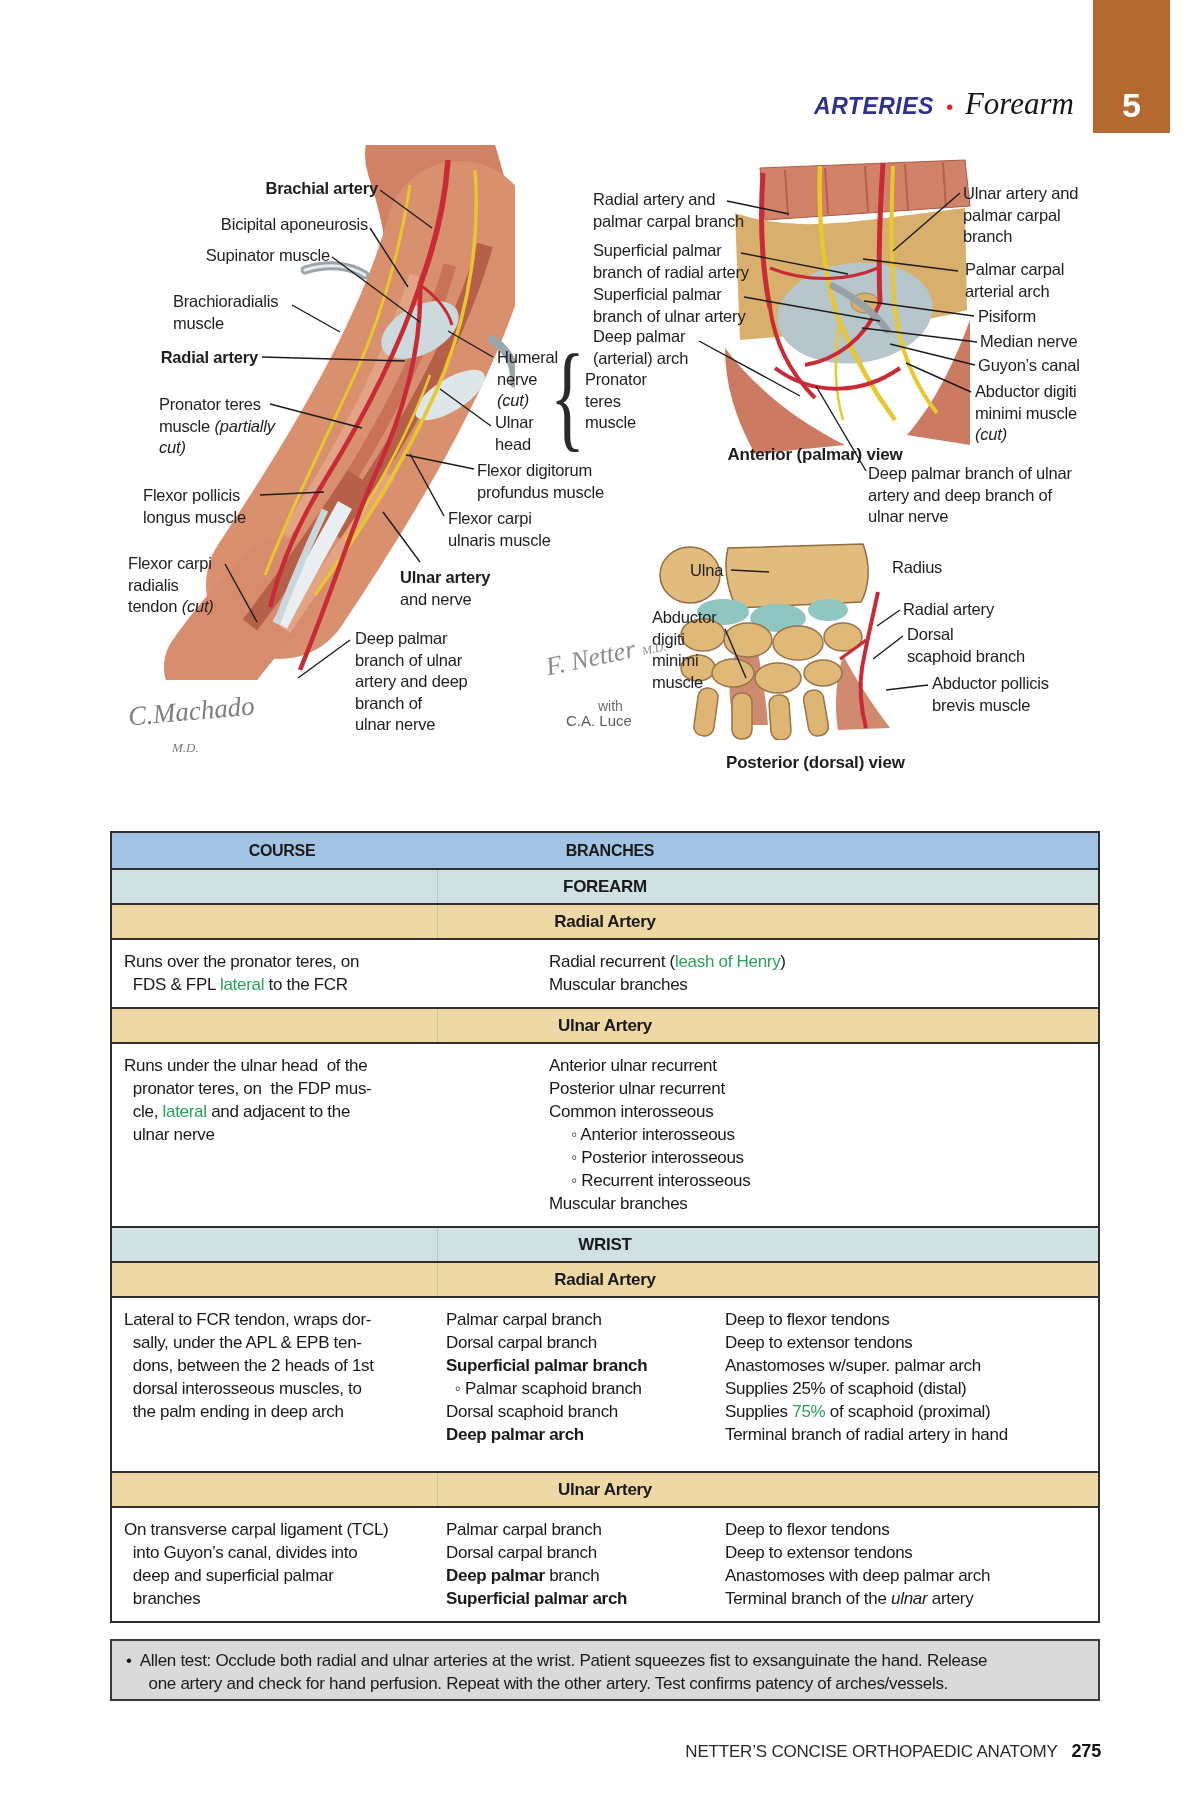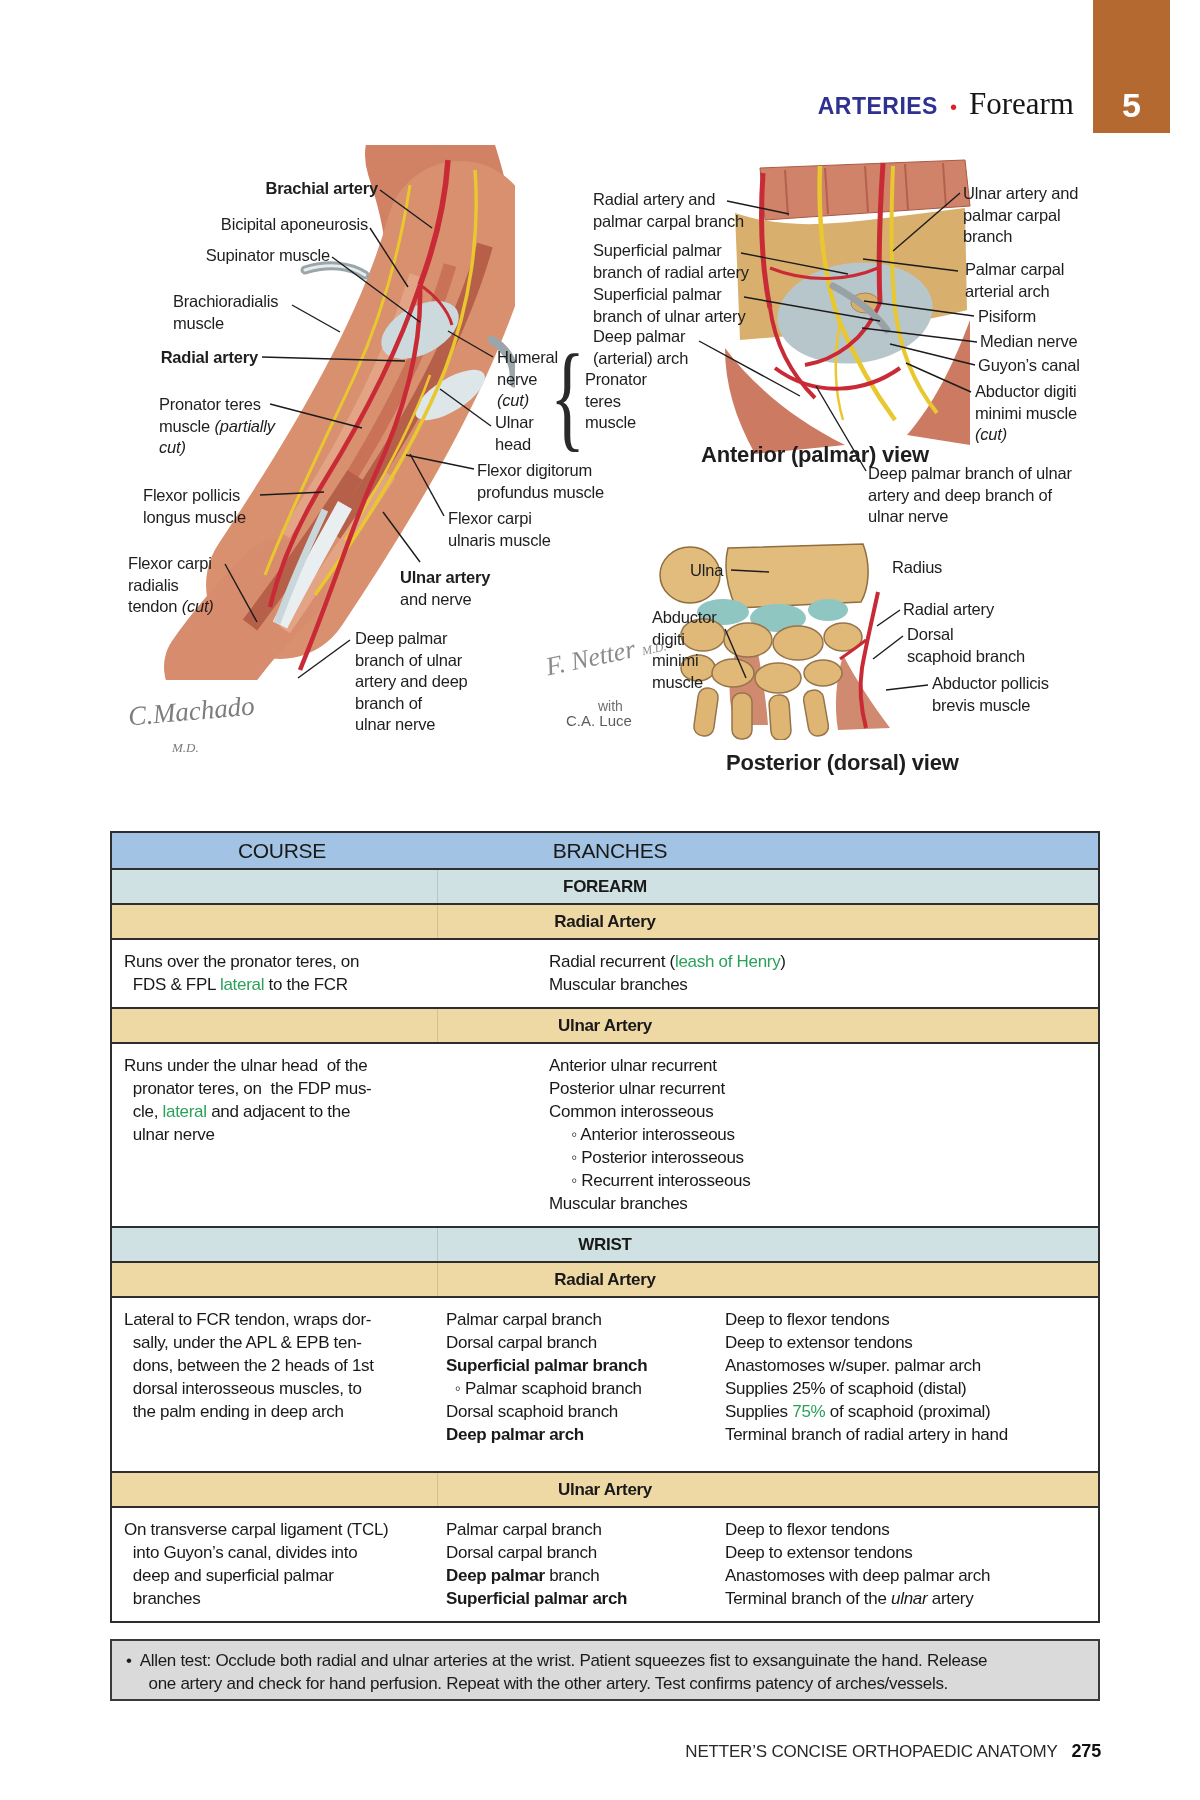--- a/index.html
+++ b/index.html
@@ -3,47 +3,47 @@
 <meta charset="utf-8">
 <style>
   html,body{margin:0;padding:0;background:#888;}
   #page{position:relative;width:1200px;height:1800px;background:#ffffff;overflow:hidden;
         font-family:"Liberation Sans",sans-serif;}
   
   #tab{position:absolute;left:1093px;top:0;width:77px;height:133px;background:#b3692f;
        color:#fff;display:flex;align-items:flex-end;justify-content:center;
        padding-bottom:8px;box-sizing:border-box;font-weight:bold;font-size:34px;}
   
-  #hdr{position:absolute;top:86px;right:126px;display:flex;align-items:baseline;gap:12px;}
+  #hdr{position:absolute;top:86px;right:126px;display:flex;align-items:baseline;gap:12px;font-style:italic;}
   .hdr-section{font-weight:bold;font-size:23px;color:#2e3192;letter-spacing:.5px;}
   .hdr-bullet{color:#e31f26;font-size:20px;}
   .hdr-topic{font-family:"Liberation Serif",serif;font-size:31px;color:#161616;}
   
   .lbl{position:absolute;font-size:16.5px;line-height:21.5px;color:#1e1e1e;
        white-space:pre-line;letter-spacing:-.2px;z-index:30;}
   .lbl.b{font-weight:bold;}
   .lbl.r{text-align:right;}
   .lbl .it{font-style:italic;}
   .lbl .bd{font-weight:bold;}
-  .cap{font-weight:bold;font-size:22px;letter-spacing:-.2px;}
+  .cap{font-weight:bold;font-size:17px;letter-spacing:-.2px;}
   .brace{position:absolute;left:550px;top:342px;font-family:"Liberation Serif",serif;
          font-size:118px;line-height:110px;font-weight:400;color:#2a2a2a;
          transform:scaleX(.62);transform-origin:left top;z-index:30;}
   .sig{position:absolute;color:#7d7d7d;font-family:"Liberation Serif",serif;
        font-style:italic;z-index:30;}
   svg.art{position:absolute;z-index:10;}
   #leaders{position:absolute;left:0;top:0;z-index:20;pointer-events:none;}
   
   #tbl{position:absolute;left:110px;top:831px;width:990px;border:2px solid #2e2e2e;
        box-sizing:border-box;letter-spacing:-.3px;color:#191919;z-index:5;}
   .trow{position:relative;box-sizing:border-box;border-top:2px solid #2e2e2e;}
   .trow:first-child{border-top:none;}
   .thead{height:35px;background:#a2c3e3;display:grid;grid-template-columns:340px 1fr;}
-  .thead div{display:flex;align-items:center;justify-content:center;font-weight:normal;
-             font-size:21px;}
+  .thead div{display:flex;align-items:center;justify-content:center;font-weight:bold;
+             font-size:16px;}
   .thead .bh{padding-right:330px;box-sizing:border-box;}
   .band{height:35px;display:flex;align-items:center;justify-content:center;
         font-weight:bold;font-size:17px;}
   .band.sec{background:#cfe1e2;}
   .band.art{background:#eed9a4;}
   .band::after{content:"";position:absolute;left:325px;top:0;bottom:0;width:1px;
                background:rgba(60,60,60,.16);}
   .drow{background:#fff;display:grid;}
   .drow.two{grid-template-columns:437px 1fr;}
   .drow.three{grid-template-columns:334px 279px 1fr;}

